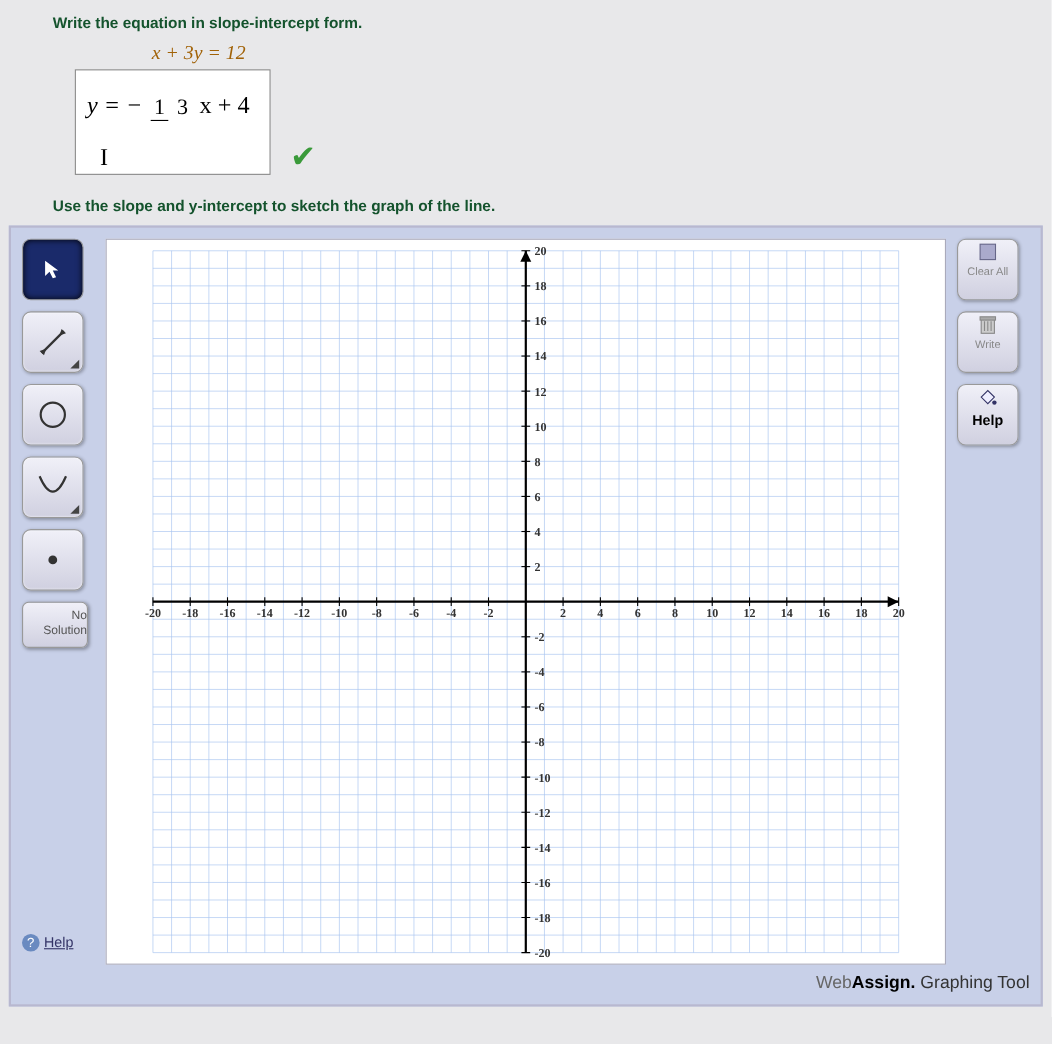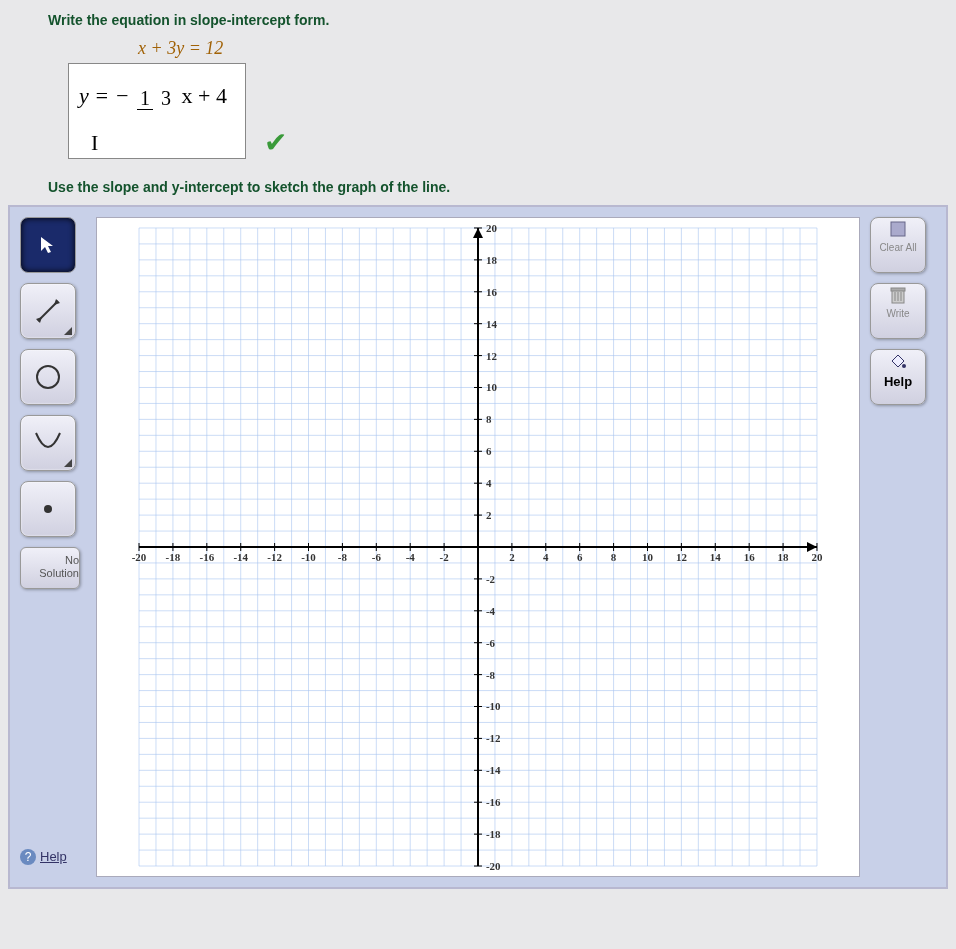--- a/index.html
+++ b/index.html
@@ -446,13 +446,16 @@
           <svg width="20" height="20">
               <path d="M4 10 L10 4 L16 10 L10 16 Z" fill="#eef" stroke="#336"></path>
               <circle cx="16" cy="15" r="2" fill="#336"></circle>
             </svg>
         </div>
         <span>Help</span>
       </div>
     </div>
   </div>
 
+  <div class="footer-brand">
+    <span class="wa1">Web</span><b>Assign.</b><span> Graphing Tool</span>
+  </div>
 </div>
 
 </body></html>

